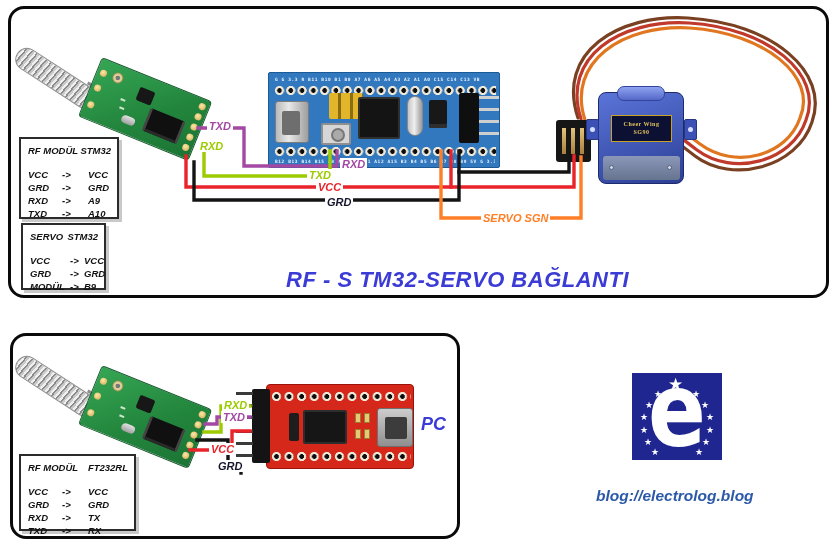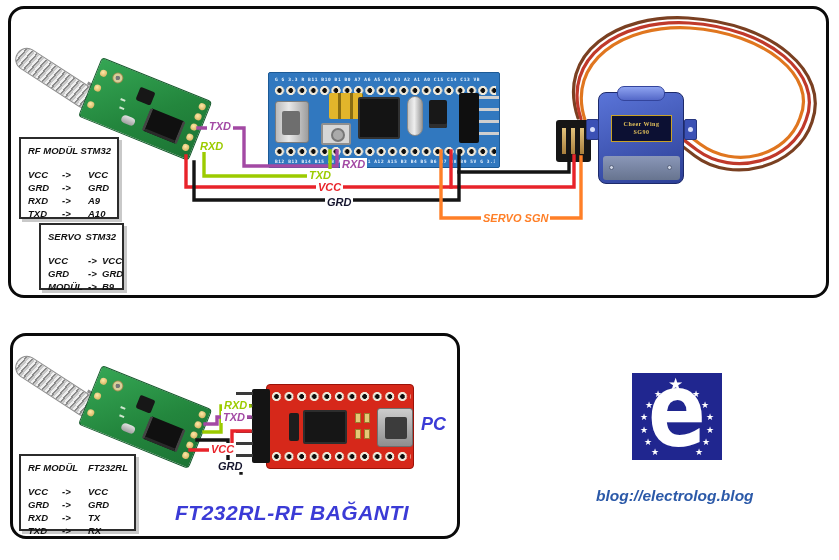--- a/index.html
+++ b/index.html
@@ -217,21 +217,21 @@
         <span>-&gt;</span>
         <span>A9</span>
       </div>
     <div class="row">
         <span>TXD</span>
         <span>-&gt;</span>
         <span>A10</span>
       </div>
   </div>
 
-  <div class="ctable" id="table-servo-stm32" style="left:39px;top:223px;width:85px;height:67px;">
+  <div class="ctable" id="table-servo-stm32" style="left:21px;top:223px;width:85px;height:67px;">
     <div class="hd">
       <span>SERVO</span>
       <span>STM32</span>
     </div>
     <div class="row">
         <span>VCC</span>
         <span>-&gt;</span>
         <span>VCC</span>
       </div>
     <div class="row">
@@ -239,20 +239,21 @@
         <span>-&gt;</span>
         <span>GRD</span>
       </div>
     <div class="row">
         <span>MODÜL</span>
         <span>-&gt;</span>
         <span>B9</span>
       </div>
   </div>
 
+  <div class="diagram-title" style="left:286px;top:267px;">RF - S TM32-SERVO BAĞLANTI</div>
 
   <span class="wire-label c-purple" style="left:207px;top:120px">TXD</span>
   <span class="wire-label c-green" style="left:198px;top:140px">RXD</span>
   <span class="wire-label c-purple" style="left:340px;top:158px">RXD</span>
   <span class="wire-label c-green" style="left:307px;top:169px">TXD</span>
   <span class="wire-label c-red" style="left:316px;top:181px">VCC</span>
   <span class="wire-label c-black" style="left:325px;top:196px">GRD</span>
   <span class="wire-label c-orange" style="left:481px;top:212px">SERVO SGN</span>
 
   <div class="panel" id="bottom-panel"></div>
@@ -317,21 +318,20 @@
         <span>-&gt;</span>
         <span>TX</span>
       </div>
     <div class="row">
         <span>TXD</span>
         <span>-&gt;</span>
         <span>RX</span>
       </div>
   </div>
 
-  <div class="diagram-title" style="left:175px;top:500px;font-size:21px;">FT232RL-RF BAĞANTI</div>
   <div id="pc-label" style="left:421px;top:414px;">PC</div>
 
   <span class="wire-label c-green" style="left:222px;top:399px">RXD</span>
   <span class="wire-label c-purple" style="left:221px;top:411px">TXD</span>
   <span class="wire-label c-red" style="left:209px;top:443px">VCC</span>
   <span class="wire-label c-black" style="left:216px;top:460px">GRD</span>
 
   <div id="logo">
     <span class="st big" style="left:36px;top:3px">★</span>
     <span class="st" style="left:22px;top:17px">★</span>

